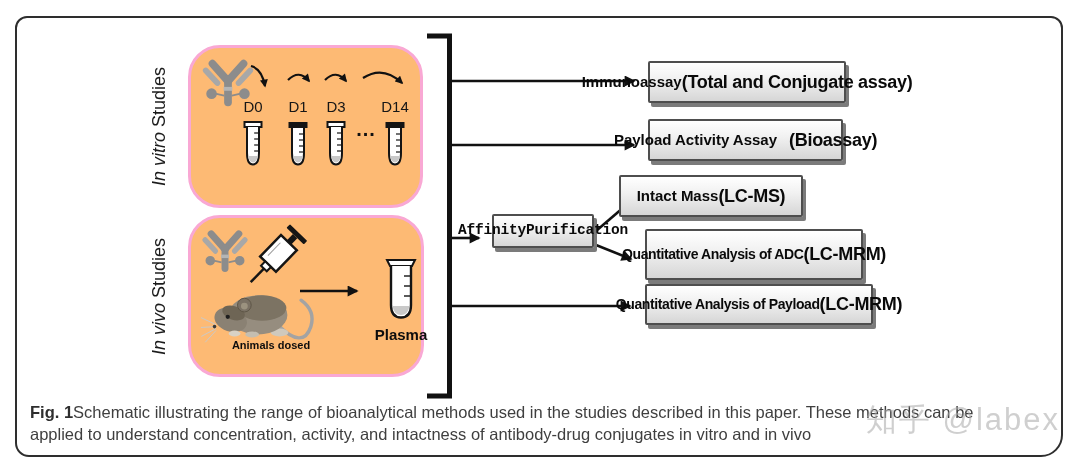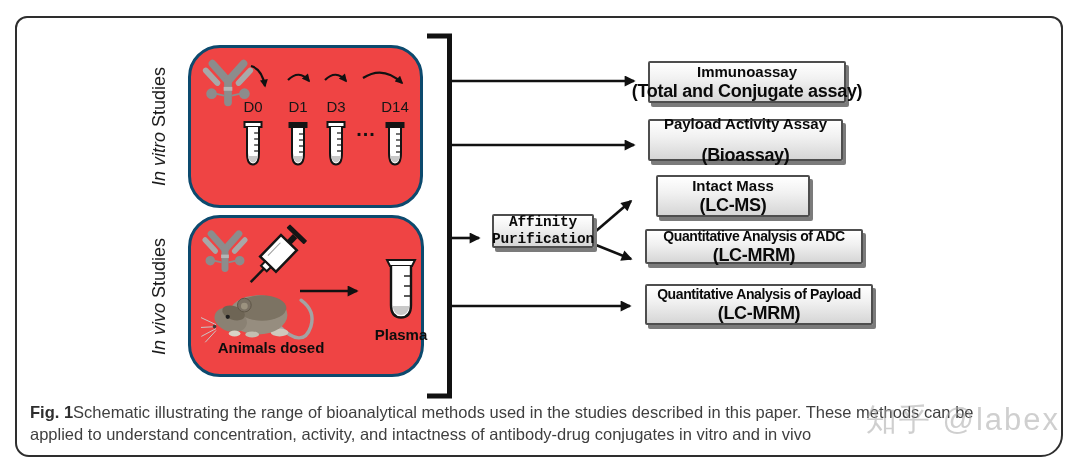--- a/index.html
+++ b/index.html
@@ -3,51 +3,51 @@
 <meta charset="utf-8">
 <style>
   * { margin:0; padding:0; box-sizing:border-box; }
   html,body { background:#ffffff; }
   body { font-family:"Liberation Sans", sans-serif; }
   .stage { position:relative; width:1080px; height:469px; background:#fff; overflow:hidden; }
 
   .frame { position:absolute; left:15px; top:16px; width:1048px; height:441px;
            border:2px solid #2e2e2e; border-radius:12px 12px 22px 14px; background:#fff; }
 
-  .study-box { position:absolute; border:3px solid #0c4a6e; border-radius:32px; background:#ef4444; }
+  .study-box { position:absolute; border:3px solid #f9a8d4; border-radius:32px; background:#fdba74; }
   #invitro-box { left:188px; top:45px;  width:235px; height:163px; }
   #invivo-box  { left:188px; top:215px; width:236px; height:162px; }
 
   .rot-label { position:absolute; width:40px; display:flex; align-items:center; justify-content:center; }
   #invitro-label { left:140px; top:45px;  height:163px; }
   #invivo-label  { left:140px; top:215px; height:162px; }
   .rot-label .rot { transform:rotate(-90deg); white-space:nowrap; font-size:18px; color:#1b1b1b; }
   .rot-label .it  { font-style:italic; }
   .rot-label .rm  { margin-left:5px; }
 
   .abs { position:absolute; }
   .dlabel { position:absolute; top:50px; transform:translateX(-50%); font-size:15px; color:#161616; }
   .tube-sm { position:absolute; top:72px; width:24px; height:50px; transform:translateX(-50%); }
   .dots { position:absolute; left:160px; top:70px; width:30px; text-align:center;
           font-weight:bold; font-size:20px; letter-spacing:1px; color:#111; }
   .boxline { position:absolute; left:0; width:100%; text-align:center;
              font-weight:bold; font-size:15px; color:#0d0d0d; }
 
-  .btn3d { position:absolute; display:flex; flex-direction:column; align-items:center; justify-content:center;
+  .btn3d { position:absolute; display:flex; align-items:center; justify-content:center;
            text-align:center; background:linear-gradient(180deg,#ffffff 0%,#f1f1f1 42%,#d6d6d6 100%);
            border:2px solid #4e4e4e; border-radius:2px;
            box-shadow:3px 4px 0 #7b7b7b, inset 0 1px 0 #ffffff; padding:0 2px; }
   .btn3d .t  { font-weight:bold; font-size:15px; line-height:1.18; color:#0a0a0a; white-space:nowrap; }
   .btn3d .t-sm { font-weight:bold; font-size:14px; line-height:1.2; color:#0a0a0a; white-space:nowrap; letter-spacing:-0.4px; }
   .btn3d .s  { font-weight:bold; font-size:18px; line-height:1.15; color:#0a0a0a; white-space:nowrap; letter-spacing:-0.3px; }
 
   #box-immunoassay { left:648px; top:61px;  width:198px; height:42px; }
   #box-payload-activity { left:648px; top:119px; width:195px; height:42px;gap:12px; }
-  #box-intact-mass { left:656px; top:175px; width:154px; height:42px; }
-  #box-qa-adc      { left:645px; top:229px; width:218px; height:35px; }
+  #box-intact-mass { left:619px; top:175px; width:184px; height:42px; }
+  #box-qa-adc      { left:645px; top:229px; width:218px; height:51px; }
   #box-qa-payload  { left:645px; top:284px; width:228px; height:41px; }
   #box-affinity    { left:492px; top:214px; width:102px; height:34px;font-family:Liberation Mono, monospace; }
   #box-affinity .t { font-size:14.5px; letter-spacing:-0.2px; }
 
   .caption { position:absolute; left:30px; top:401px; width:990px;
              font-size:16.5px; line-height:22px; color:#3f3f3f; }
   .caption .figlabel { font-weight:bold; color:#2e2e2e; }
 
   .watermark { position:absolute; right:20px; top:399px; font-size:31px; letter-spacing:2px;
                color:#a9a9a9; opacity:0.55; white-space:nowrap; pointer-events:none; }
@@ -201,21 +201,21 @@
       <ellipse cx="30" cy="55" rx="17" ry="12" fill="#8a8173" transform="rotate(18 30 55)"></ellipse>
       <ellipse cx="33" cy="48" rx="12" ry="7" fill="#6e6555" transform="rotate(18 33 48)"></ellipse>
       <circle cx="44" cy="40" r="7" fill="#7a7164" stroke="#5d5546" stroke-width="1"></circle>
       <circle cx="44" cy="41" r="3.5" fill="#9b927f"></circle>
       <circle cx="27" cy="52" r="2.2" fill="#1e1e1e"></circle>
       <circle cx="13.5" cy="62" r="1.8" fill="#3a3a3a"></circle>
       <ellipse cx="34" cy="69" rx="6" ry="3" fill="#d8d2c6"></ellipse>
       <ellipse cx="52" cy="70" rx="7" ry="3" fill="#c4beb1"></ellipse>
     </svg>
 
-    <div class="abs" style="left:20px; top:121px; width:120px; text-align:center; font-weight:bold; font-size:15px; color:#0d0d0d;">Animals dosed</div>
+    <div class="abs" style="left:20px; top:121px; width:120px; text-align:center; font-weight:bold; font-size:11px; color:#0d0d0d;">Animals dosed</div>
 
     <svg class="abs" style="left:192px; top:40px;" width="36" height="68" viewBox="0 0 36 68">
       <path d="M4,2 H32 L29,8 H7 Z" fill="#fff" stroke="#141414" stroke-width="2"></path>
       <path d="M8,8 V47 Q8,59.5 18,59.5 Q28,59.5 28,47 V8" fill="#fff" stroke="#141414" stroke-width="2.4"></path>
       <path d="M9.5,48 Q11,57 18,57 Q25,57 26.5,48 Z" fill="#c9c9c9"></path>
       <g stroke="#141414" stroke-width="1.4">
         <line x1="21" y1="18" x2="27" y2="18"></line>
           <line x1="21" y1="28" x2="27" y2="28"></line>
           <line x1="21" y1="38" x2="27" y2="38"></line>
       </g>

